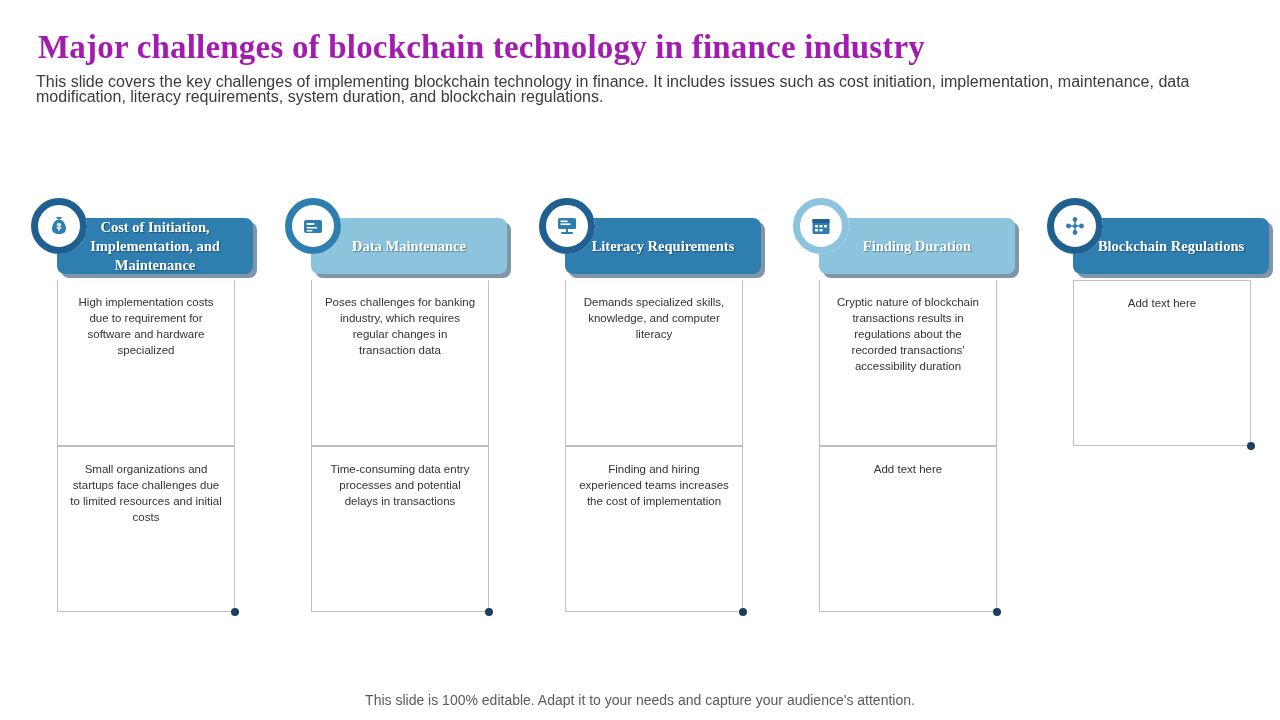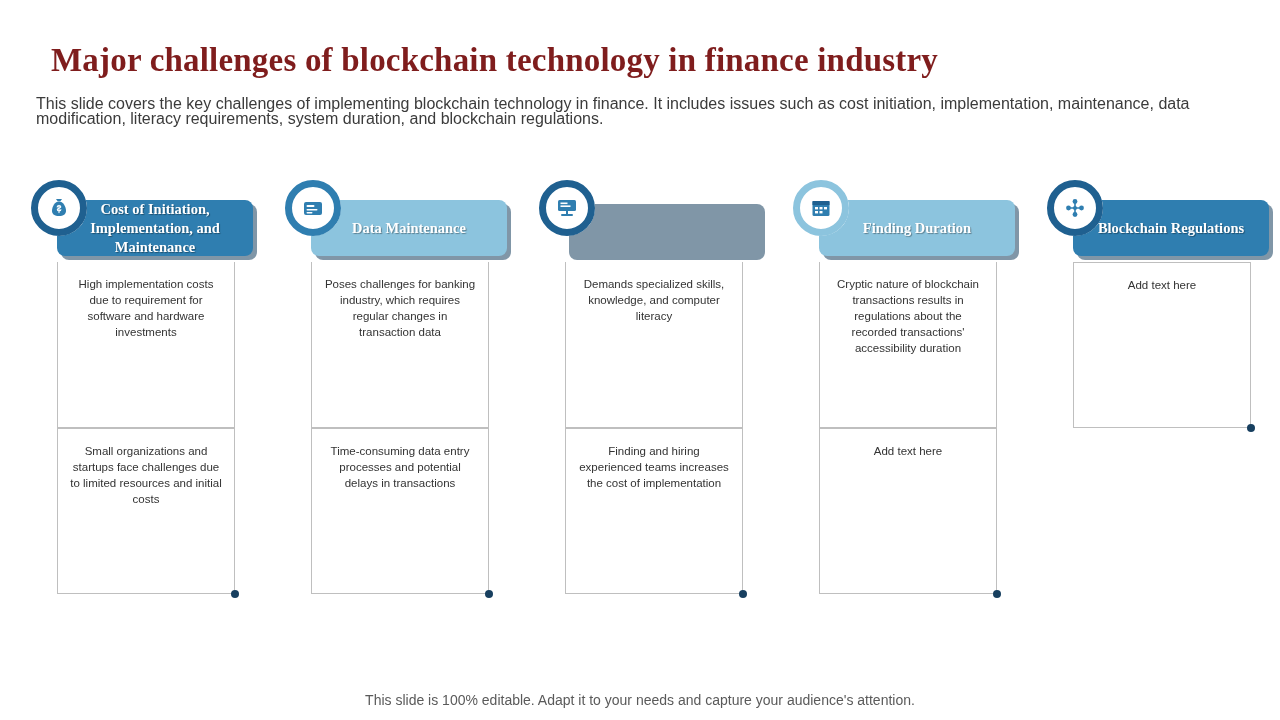--- a/index.html
+++ b/index.html
@@ -20,38 +20,38 @@
   .title-bar {
     position: absolute;
     left: 36px;
     top: 24px;
     width: 1210px;
   }
   .slide-title {
     font-family: "Liberation Serif", serif;
     font-size: 33px;
     font-weight: bold;
-    color: #7f1d1d;
+    color: #a21caf;
     letter-spacing: 0.2px;
-    margin: 15px;
+    margin: 2px;
     line-height: 42px;
   }
   .slide-subtitle {
     margin: 6px 0 0 0;
     font-size: 16px;
     line-height: 15px;
     color: #3b3b3b;
     max-width: 1180px;
   }
 
   
   .board {
     position: absolute;
     left: 0;
-    top: 170px;
+    top: 188px;
     width: 1207px;
     height: 470px;
   }
   .column {
     position: absolute;
     width: 230px;
     top: 0;
   }
   .col-0 { left: 31px; }
   .col-1 { left: 285px; }
@@ -192,21 +192,21 @@
         <div class="glyph">
           <svg width="24" height="24" viewBox="0 0 24 24">
             <path d="M9 3h6l-1.6 2.3h-2.8L9 3z" fill="#2f7eb0"></path>
             <path d="M12 5.5c4 0 7 5 7 9.5 0 3-2.6 5-7 5s-7-2-7-5c0-4.5 3-9.5 7-9.5z" fill="#2f7eb0"></path>
             <path d="M12 9.2v7.4M10.2 11c0-.9.8-1.4 1.8-1.4s1.8.5 1.8 1.3c0 1.6-3.5 1-3.5 2.6 0 .9.8 1.4 1.8 1.4s1.8-.5 1.8-1.3" stroke="#ffffff" stroke-width="1.1" fill="none" stroke-linecap="round"></path>
           </svg>
         </div>
       </div>
     </div>
     <div class="cell cell-top">
-      <p>High implementation costs due to requirement for software and hardware investments</p>
+      <p>High implementation costs due to requirement for software and hardware specialized</p>
     </div>
     <div class="cell cell-bottom">
       <p>Small organizations and startups face challenges due to limited resources and initial costs</p>
       <span class="enddot"></span>
     </div>
   </div>
 
   <div class="column col-1">
     <div class="head-wrap">
       <div class="head-shadow"></div>
@@ -228,20 +228,21 @@
     </div>
     <div class="cell cell-bottom">
       <p>Time-consuming data entry processes and potential delays in transactions</p>
       <span class="enddot"></span>
     </div>
   </div>
 
   <div class="column col-2">
     <div class="head-wrap">
       <div class="head-shadow"></div>
+      <div class="head-pill" style="background:#2f7eb0;">Literacy Requirements</div>
       <div class="icon-badge">
         <div class="ring" style="border-color:#1f6090;"></div>
         <div class="glyph">
           <svg width="24" height="24" viewBox="0 0 24 24">
             <rect x="3" y="4" width="18" height="11" rx="1.5" fill="#2f7eb0"></rect>
             <rect x="5.5" y="6.5" width="7" height="1.6" fill="#ffffff"></rect>
             <rect x="5.5" y="9.4" width="10" height="1.6" fill="#ffffff"></rect>
             <rect x="11" y="15" width="2" height="3" fill="#2f7eb0"></rect>
             <rect x="6" y="18" width="12" height="2" rx="1" fill="#2f7eb0"></rect>
           </svg>

